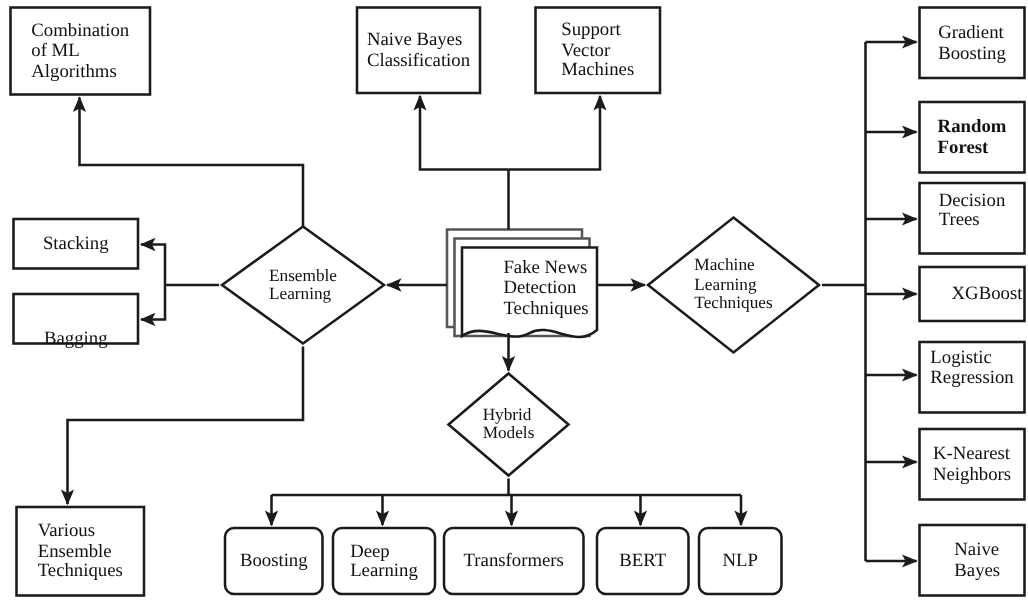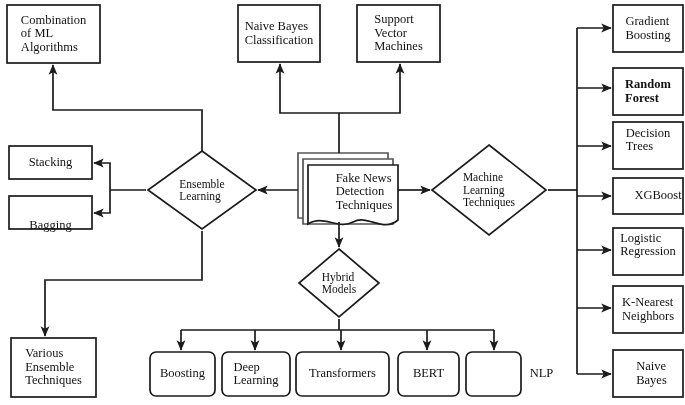--- a/index.html
+++ b/index.html
@@ -117,21 +117,21 @@
   <div class="nodeLabel box-label" style="left:613px;top:122px;width:70px;height:36px;">Decision<br>Trees</div>
   <div class="nodeLabel box-label" style="left:613px;top:178px;width:90px;height:36px;">XGBoost</div>
   <div class="nodeLabel box-label" style="left:613px;top:228px;width:70px;height:34px;">Logistic<br>Regression</div>
   <div class="nodeLabel box-label" style="left:613px;top:286px;width:70px;height:47px;">K-Nearest<br>Neighbors</div>
   <div class="nodeLabel box-label" style="left:613px;top:350px;width:77px;height:47px;">Naive<br>Bayes</div>
 
   <div class="nodeLabel box-label" style="left:150px;top:352px;width:65px;height:44px;">Boosting</div>
   <div class="nodeLabel box-label" style="left:222px;top:352px;width:68px;height:44px;">Deep<br>Learning</div>
   <div class="nodeLabel box-label" style="left:296px;top:352px;width:93px;height:44px;">Transformers</div>
   <div class="nodeLabel box-label" style="left:398px;top:352px;width:61px;height:44px;">BERT</div>
-  <div class="nodeLabel box-label" style="left:466px;top:352px;width:55px;height:44px;margin-left:48px;">NLP</div>
+  <div class="nodeLabel box-label" style="left:466px;top:352px;width:55px;height:44px;">NLP</div>
 
   <div class="nodeLabel dia-label" style="left:158px;top:166px;width:88px;height:48px;">Ensemble<br>Learning</div>
   <div class="nodeLabel dia-label" style="left:443px;top:160px;width:92px;height:60px;">Machine<br>Learning<br>Techniques</div>
   <div class="nodeLabel dia-label" style="left:305px;top:262px;width:68px;height:42px;">Hybrid<br>Models</div>
 
   <div class="nodeLabel doc-label" style="left:308px;top:166px;width:112px;height:52px;">Fake News<br>Detection<br>Techniques</div>
 
 </div>
 
 </body></html>

